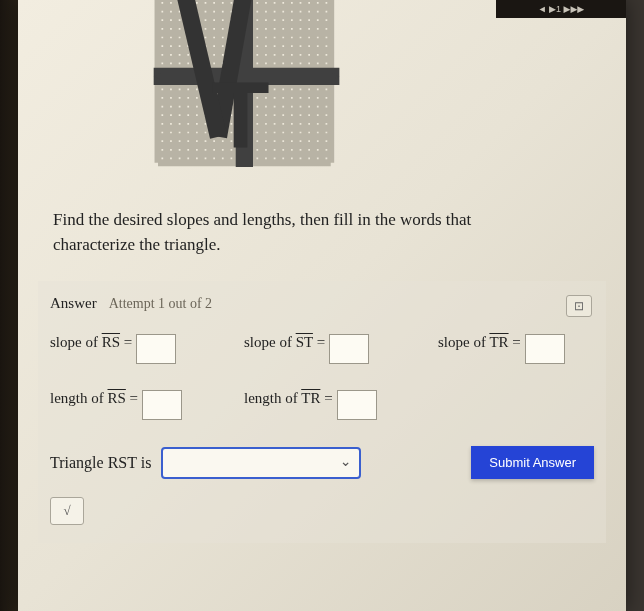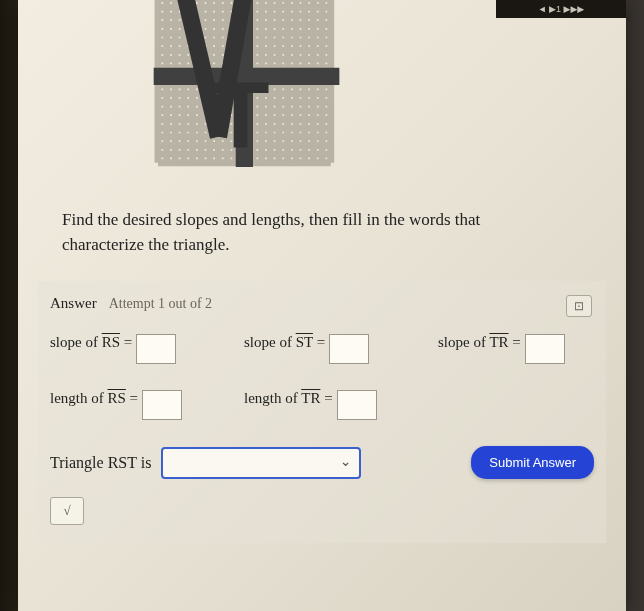--- a/index.html
+++ b/index.html
@@ -7,37 +7,37 @@
 .page{position:absolute;left:18px;top:0;width:608px;height:611px;background:linear-gradient(135deg,#f2ede0 0%,#e8e3d5 50%,#d8d2c2 100%);box-shadow:0 0 20px rgba(0,0,0,.5);display:flex;flex-direction:column}
 .topbar{position:absolute;top:0;right:0;width:130px;height:18px;background:#1a1612;display:flex;align-items:center;justify-content:center;gap:4px}
 .topbar span{color:#c8c3b8;font-size:9px;font-family:Arial}
 .graph-area{height:190px;position:relative;overflow:hidden}
 .graph{position:absolute;left:70px;top:-10px;width:330px;height:190px}
 .grid line{stroke:#b8b3a5;stroke-width:.8}
 .axis line{stroke:#404040;stroke-width:2}
 .arrow{fill:#404040}
 .tri line{stroke:#333;stroke-width:2}
 .label{font-family:Arial;font-size:11px;fill:#333;font-weight:bold}
-.prompt{padding:18px 30px 10px 44px;font-size:17px;color:#222;line-height:1.45}
+.prompt{padding:18px 30px 10px 35px;font-size:17px;color:#222;line-height:1.45}
 .ans-panel{margin:14px 20px 0 20px;background:rgba(230,227,216,.45);padding:14px 12px 18px 12px;position:relative}
 .ans-head{display:flex;align-items:baseline;gap:12px;margin-bottom:22px}
 .ans-head .t{font-size:15px;font-weight:normal;color:#222}
 .ans-head .a{font-size:14px;color:#6b6558}
 .corner-btn{position:absolute;right:14px;top:14px;width:26px;height:22px;border:1px solid #aaa69a;background:#ede9dc;display:flex;align-items:center;justify-content:center;font-size:12px;color:#666;border-radius:3px}
 .row{display:flex;align-items:center;gap:8px;margin-bottom:26px}
 .cell{display:flex;align-items:flex-start;white-space:nowrap}
 .cell .lbl{font-size:15px;color:#222}
 .ov{text-decoration:overline}
 .inp{width:40px;height:30px;border:1.5px solid #9b978a;background:#fdfbf3;margin-left:4px}
 .row3{display:flex;align-items:center;gap:10px;margin-bottom:18px}
 .tri-lbl{font-size:16px;color:#222}
 .sel{width:200px;height:32px;border:2px solid #3a5fcf;border-radius:4px;background:#faf8f0;font-size:13px;padding:0 8px;appearance:none;position:relative}
 .sel-wrap{position:relative;display:inline-block}
 .sel-wrap:after{content:'⌄';position:absolute;right:10px;top:6px;color:#555;font-size:14px;pointer-events:none}
-.submit{background:#2544d6;color:#fff;border:none;padding:9px 18px;font-size:13px;font-family:Arial;border-radius:15px;box-shadow:0 2px 4px rgba(0,0,0,.2)}
+.submit{background:#2544d6;color:#fff;border:none;padding:9px 18px;font-size:13px;font-family:Arial;border-radius:0;box-shadow:0 2px 4px rgba(0,0,0,.2)}
 .sqrt-btn{width:34px;height:28px;border:1px solid #aaa69a;background:#f5f2e8;display:flex;align-items:center;justify-content:center;font-size:13px;color:#555;border-radius:3px}
 .c1{width:186px}.c2{width:186px}.c3{flex:1}
 .shadow-left{position:absolute;left:0;top:0;width:18px;height:611px;background:linear-gradient(90deg,#1a1510 0%,#2a2318 100%)}
 </style>
 </head>
 <body>
 
 <div class="shadow-left"></div>
 <div class="page">
  <div class="topbar">

